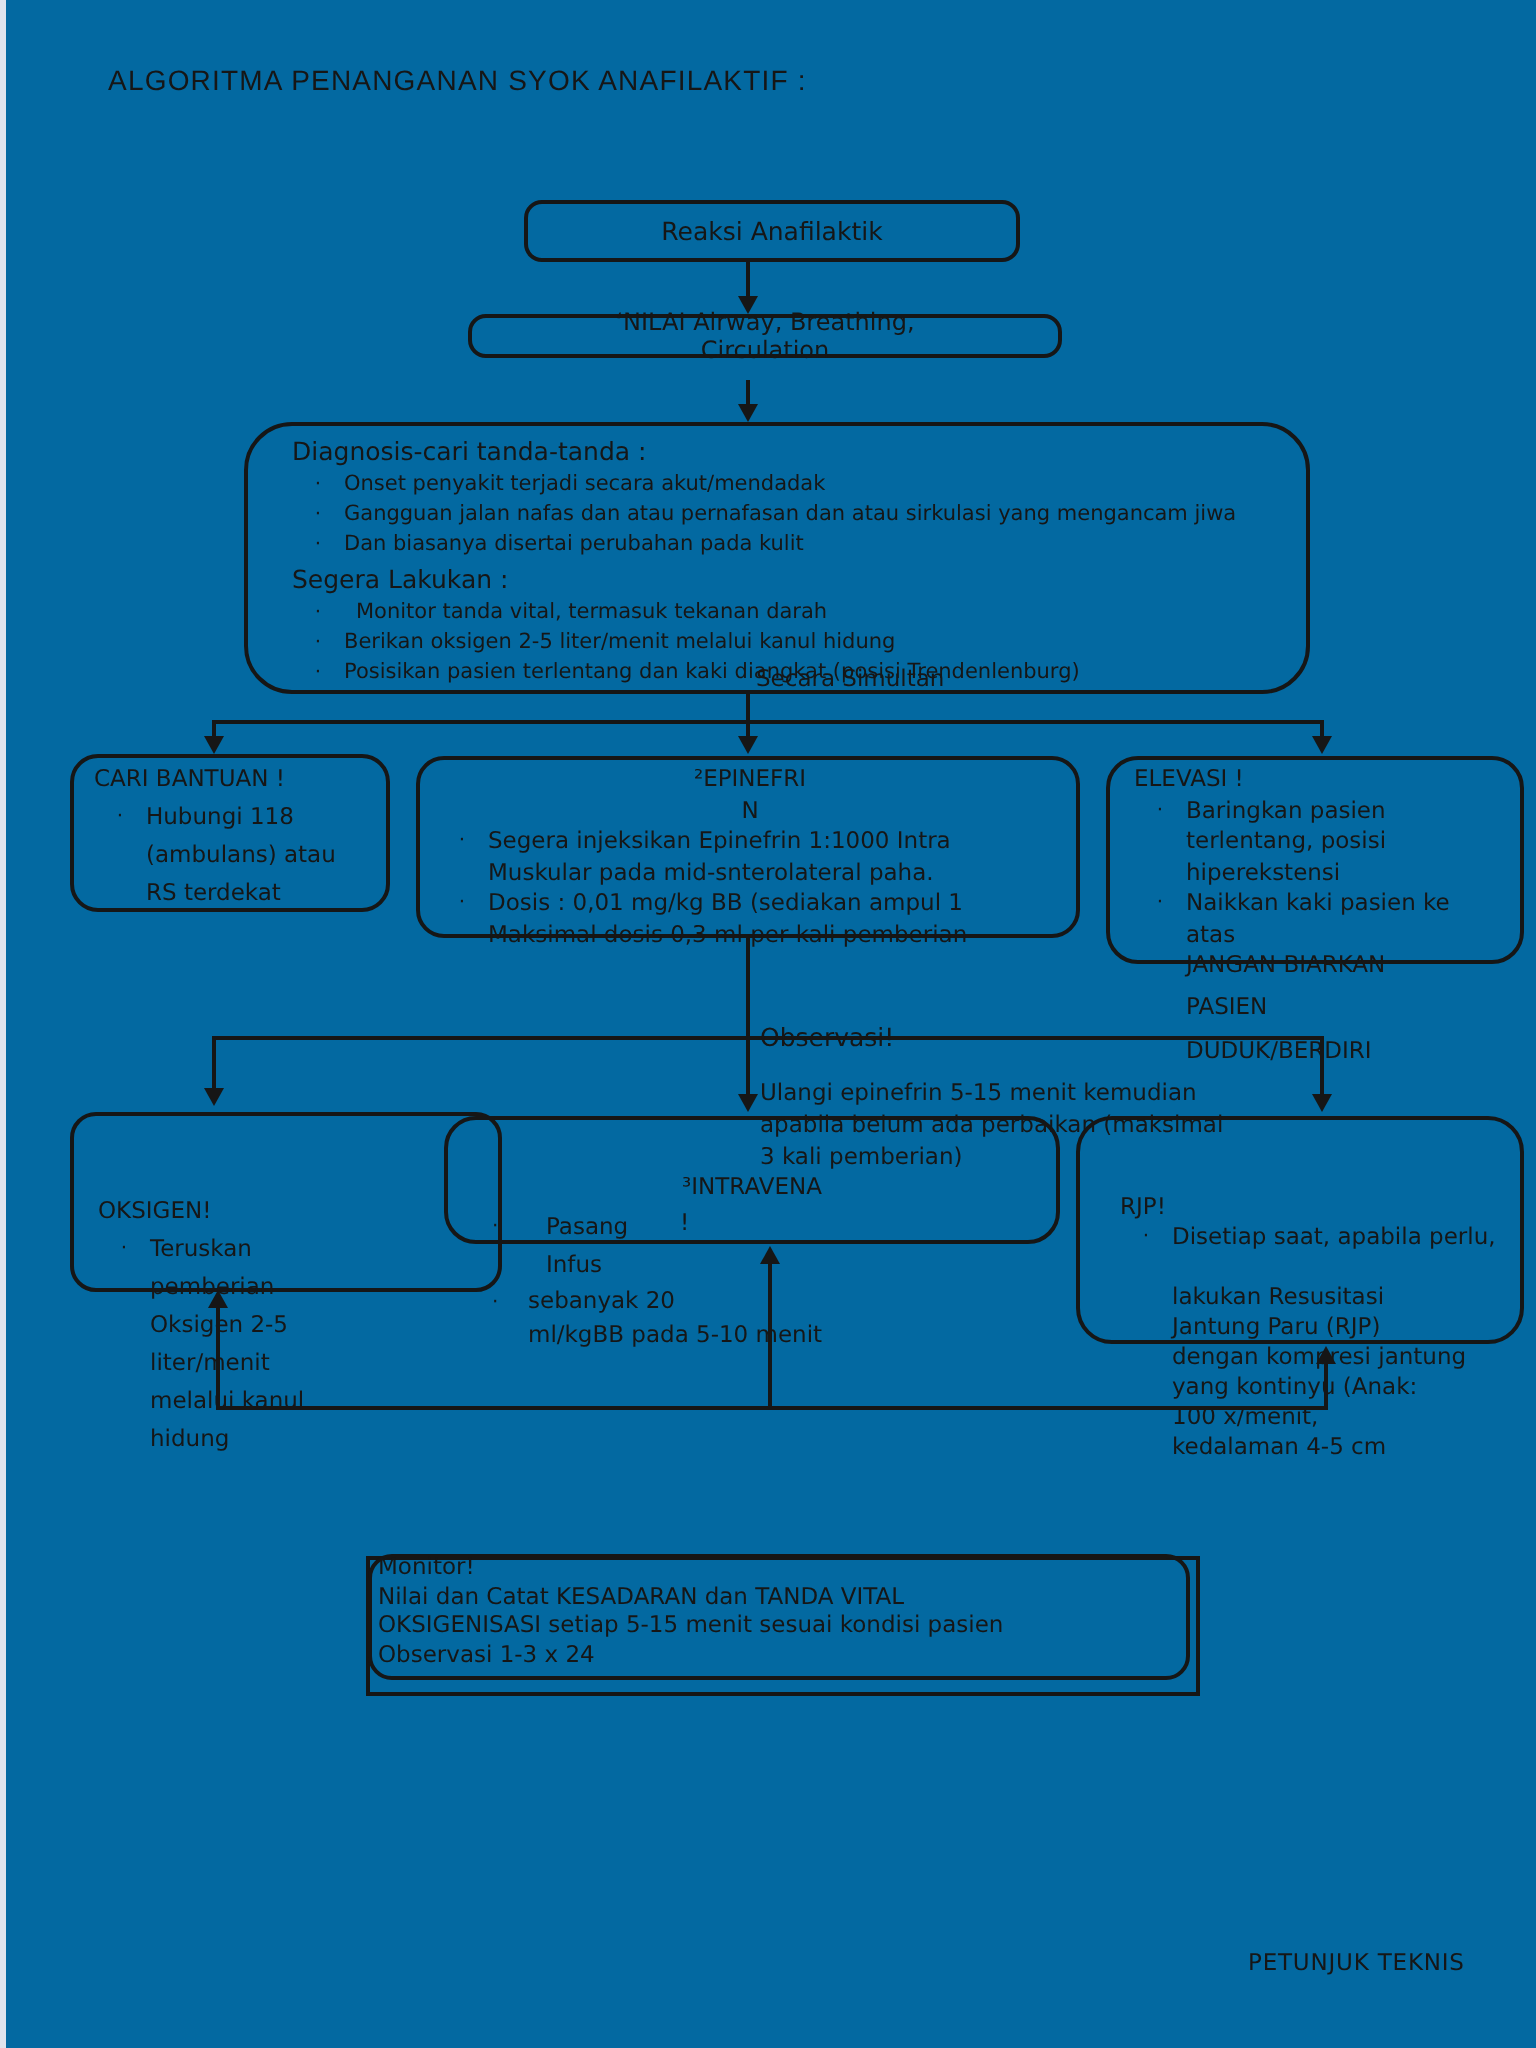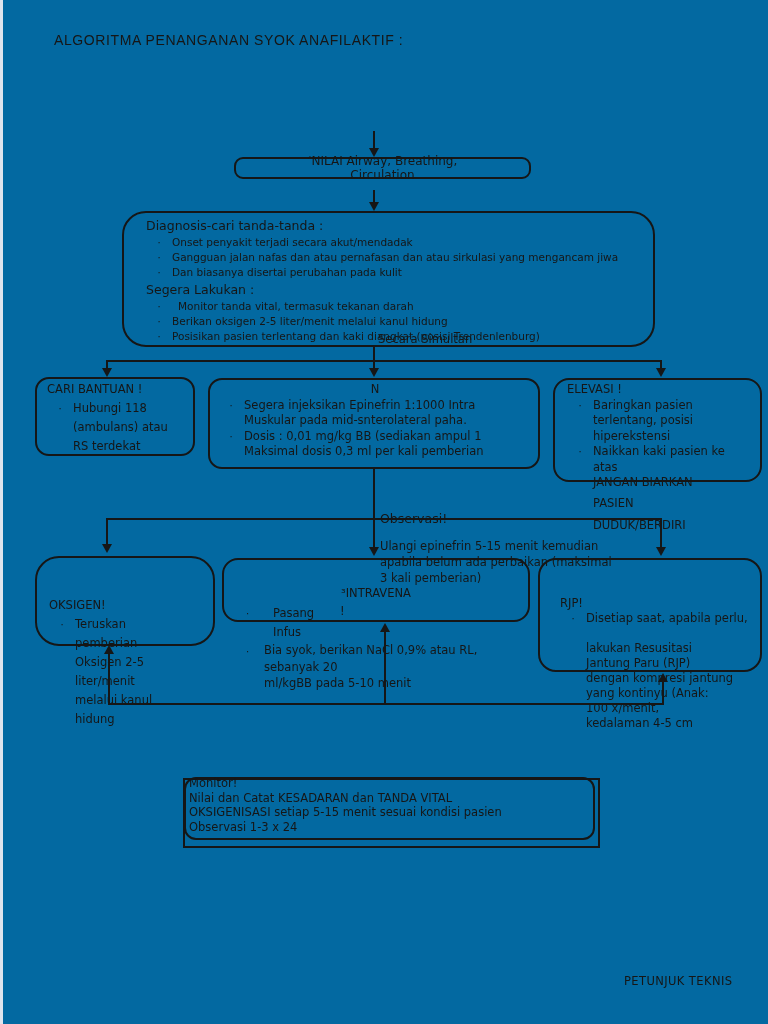--- a/index.html
+++ b/index.html
@@ -23,20 +23,23 @@
   .ln{display:block;}
 </style>
 </head>
 <body>
 
 <div class="page">
   <div class="page-edge"></div>
 
   <div class="title">ALGORITMA PENANGANAN SYOK ANAFILAKTIF :</div>
 
+  <div class="box ctr" style="left:262px;top:100px;width:248px;height:31px;border-radius:9px;font-size:12.5px;">
+    <span>Reaksi Anafilaktik</span>
+  </div>
 
   <div class="vl" style="left:373px;top:131px;height:19px;"></div>
   <div class="arr-d" style="left:369px;top:148px;"></div>
 
   <div class="box ctr" style="left:234px;top:157px;width:297px;height:22px;border-radius:9px;font-size:12px;line-height:14.5px;">
     <div>
       <span class="ln">‘NILAI Airway, Breathing,</span>
       <span class="ln">Circulation</span>
     </div>
   </div>
@@ -91,20 +94,21 @@
       <span>
         <span class="ln">Hubungi 118</span>
         <span class="ln">(ambulans) atau</span>
         <span class="ln">RS terdekat</span>
       </span>
     </div>
   </div>
 
   <div class="box" style="left:208px;top:378px;width:332px;height:91px;border-radius:14px;padding:2px 6px 0 8px;font-size:11.5px;line-height:15.5px;overflow:visible;">
     <div style="text-align:center;">
+      <span class="ln">²EPINEFRI</span>
       <span class="ln">N</span>
     </div>
     <div class="b-row">
       <span class="b-m">·</span>
       <span>
         <span class="ln">Segera injeksikan Epinefrin 1:1000 Intra</span>
         <span class="ln">Muskular pada mid-snterolateral paha.</span>
       </span>
     </div>
     <div class="b-row">
@@ -147,21 +151,21 @@
   <div class="vl" style="left:660px;top:518px;height:30px;"></div>
   <div class="arr-d" style="left:656px;top:547px;"></div>
 
   <div class="lbl" style="left:380px;top:511px;font-size:12.5px;z-index:6;">Observasi!</div>
   <div class="lbl" style="left:380px;top:538px;font-size:11.5px;line-height:16px;z-index:6;">
     <span class="ln">Ulangi epinefrin 5-15 menit kemudian</span>
     <span class="ln">apabila belum ada perbaikan (maksimal</span>
     <span class="ln">3 kali pemberian)</span>
   </div>
 
-  <div class="box" style="left:35px;top:556px;width:180px;height:90px;border-radius:24px;padding:38px 4px 0 12px;font-size:11.5px;line-height:19px;overflow:visible;">
+  <div class="box" style="left:35px;top:556px;width:216px;height:90px;border-radius:13px;padding:38px 4px 0 12px;font-size:11.5px;line-height:19px;overflow:visible;">
     <div>OKSIGEN!</div>
     <div class="b-row">
       <span class="b-m">·</span>
       <span>
         <span class="ln">Teruskan</span>
         <span class="ln">pemberian</span>
         <span class="ln">Oksigen 2-5</span>
         <span class="ln">liter/menit</span>
         <span class="ln">melalui kanul</span>
         <span class="ln">hidung</span>
@@ -172,21 +176,20 @@
   <div class="box" style="left:222px;top:558px;width:308px;height:64px;border-radius:16px;font-size:11.5px;overflow:visible;">
     <div style="position:absolute;left:0;top:26px;width:100%;text-align:center;">³INTRAVENA</div>
     <div style="position:absolute;left:116px;top:44px;">!</div>
     <div style="position:absolute;left:22px;top:48px;font-size:10px;">·</div>
     <div style="position:absolute;left:49px;top:44px;line-height:19px;">
       <span class="ln">Pasang</span>
       <span class="ln">Infus</span>
     </div>
     <div style="position:absolute;left:22px;top:86px;font-size:10px;">·</div>
     <div style="position:absolute;left:40px;top:82px;line-height:16.5px;white-space:nowrap;">
-      <span class="ln">Bia syok, berikan NaCl 0,9% atau RL,</span>
       <span class="ln">sebanyak 20</span>
       <span class="ln">ml/kgBB pada 5-10 menit</span>
     </div>
   </div>
 
   <div class="box" style="left:538px;top:558px;width:224px;height:114px;border-radius:18px;padding:36px 2px 0 20px;font-size:11.5px;line-height:15px;overflow:visible;">
     <div>RJP!</div>
     <div class="b-row">
       <span class="b-m">·</span>
       <span style="white-space:nowrap;">

